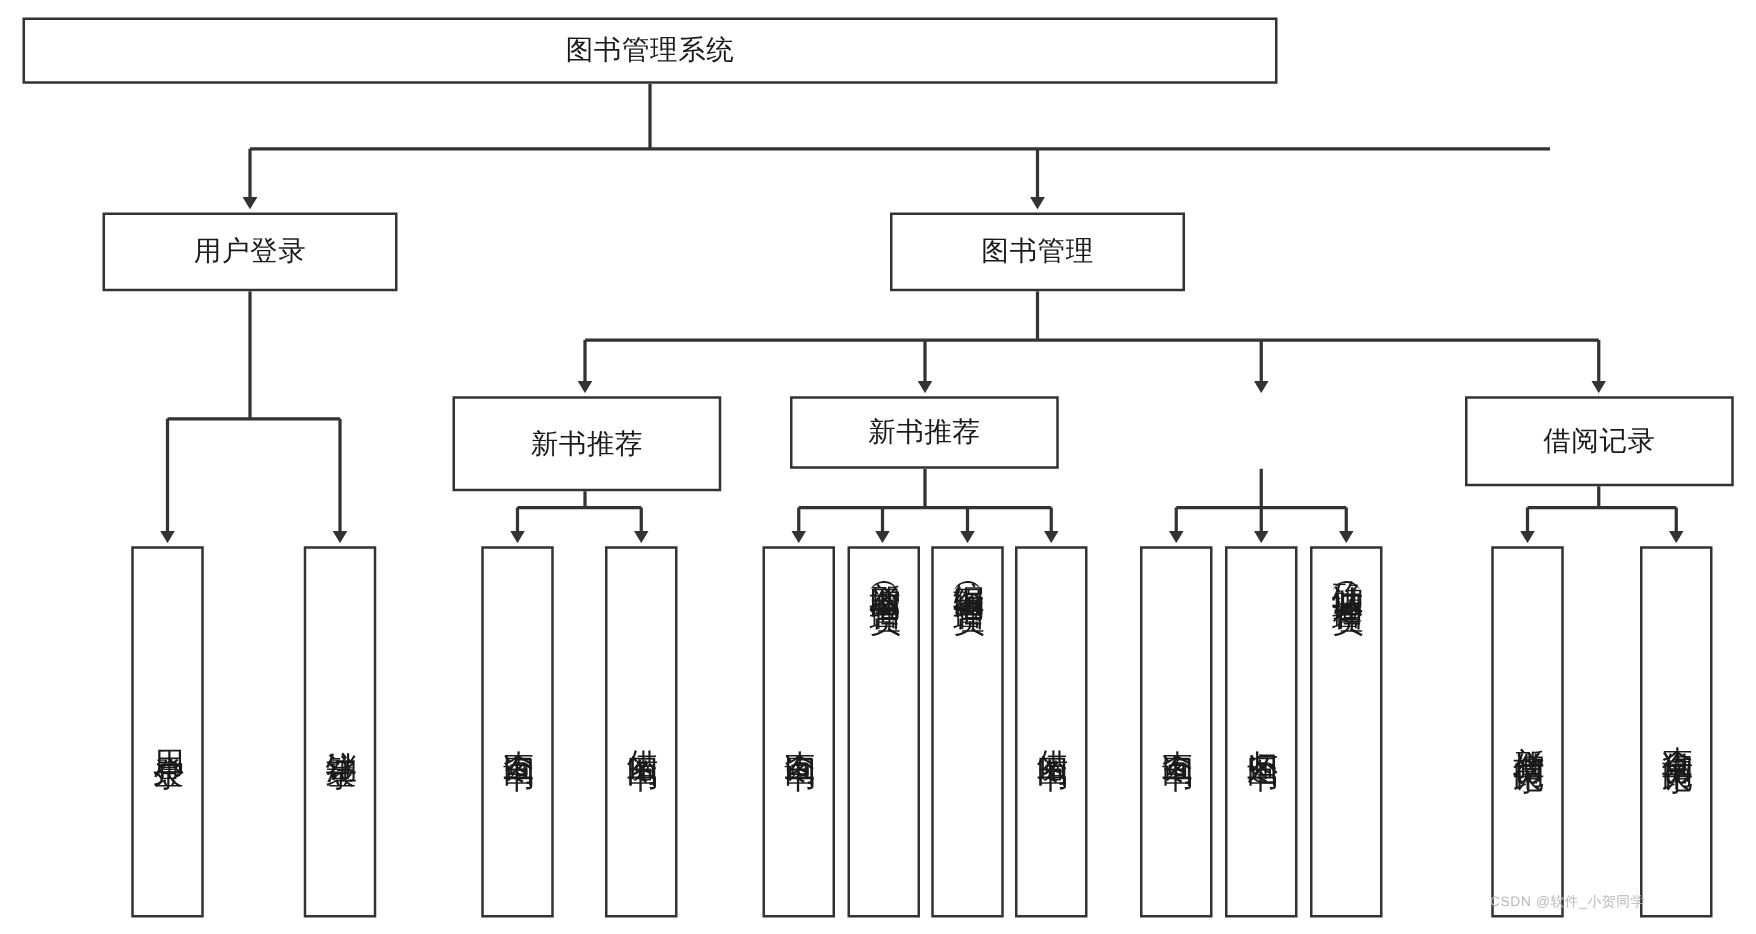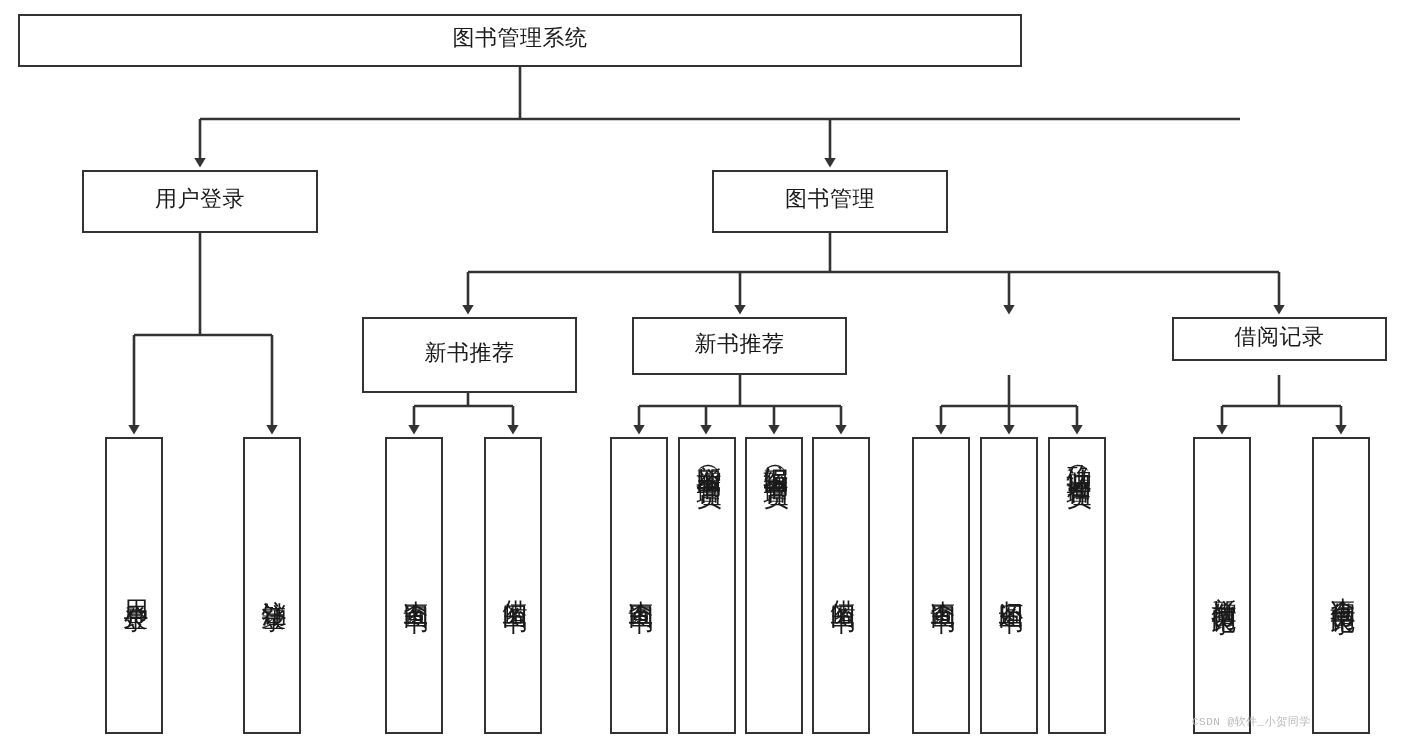--- a/index.html
+++ b/index.html
@@ -6,21 +6,21 @@
     margin: 0;
     padding: 0;
     background: #ffffff;
   }
   #canvas {
     position: relative;
     width: 1405px;
     height: 747px;
     background: #ffffff;
     overflow: hidden;
-    font-family: Liberation Mono, monospace;
+    font-family: Liberation Sans, sans-serif;
   }
   svg.edges {
     position: absolute;
     left: 0;
     top: 0;
     width: 1405px;
     height: 747px;
     pointer-events: none;
   }
   .node {
@@ -136,21 +136,21 @@
   <div class="node horiz" style="left:712px; top:170px; width:236px; height:63px;">
     <span class="label">图书管理</span>
   </div>
 
   <div class="node horiz" style="left:362px; top:317px; width:215px; height:76px;">
     <span class="label">新书推荐</span>
   </div>
   <div class="node horiz" style="left:632px; top:317px; width:215px; height:58px;">
     <span class="label">新书推荐</span>
   </div>
-  <div class="node horiz" style="left:1172px; top:317px; width:215px; height:44px;">
+  <div class="node horiz" style="left:1172px; top:317px; width:215px; height:72px;">
     <span class="label">借阅记录</span>
   </div>
 
   <div class="node vert mid" style="left:105px; top:437px; width:58px; height:297px;">
     <span class="label">用户登录</span>
   </div>
   <div class="node vert mid" style="left:243px; top:437px; width:58px; height:297px;">
     <span class="label">注销登录</span>
   </div>
 

